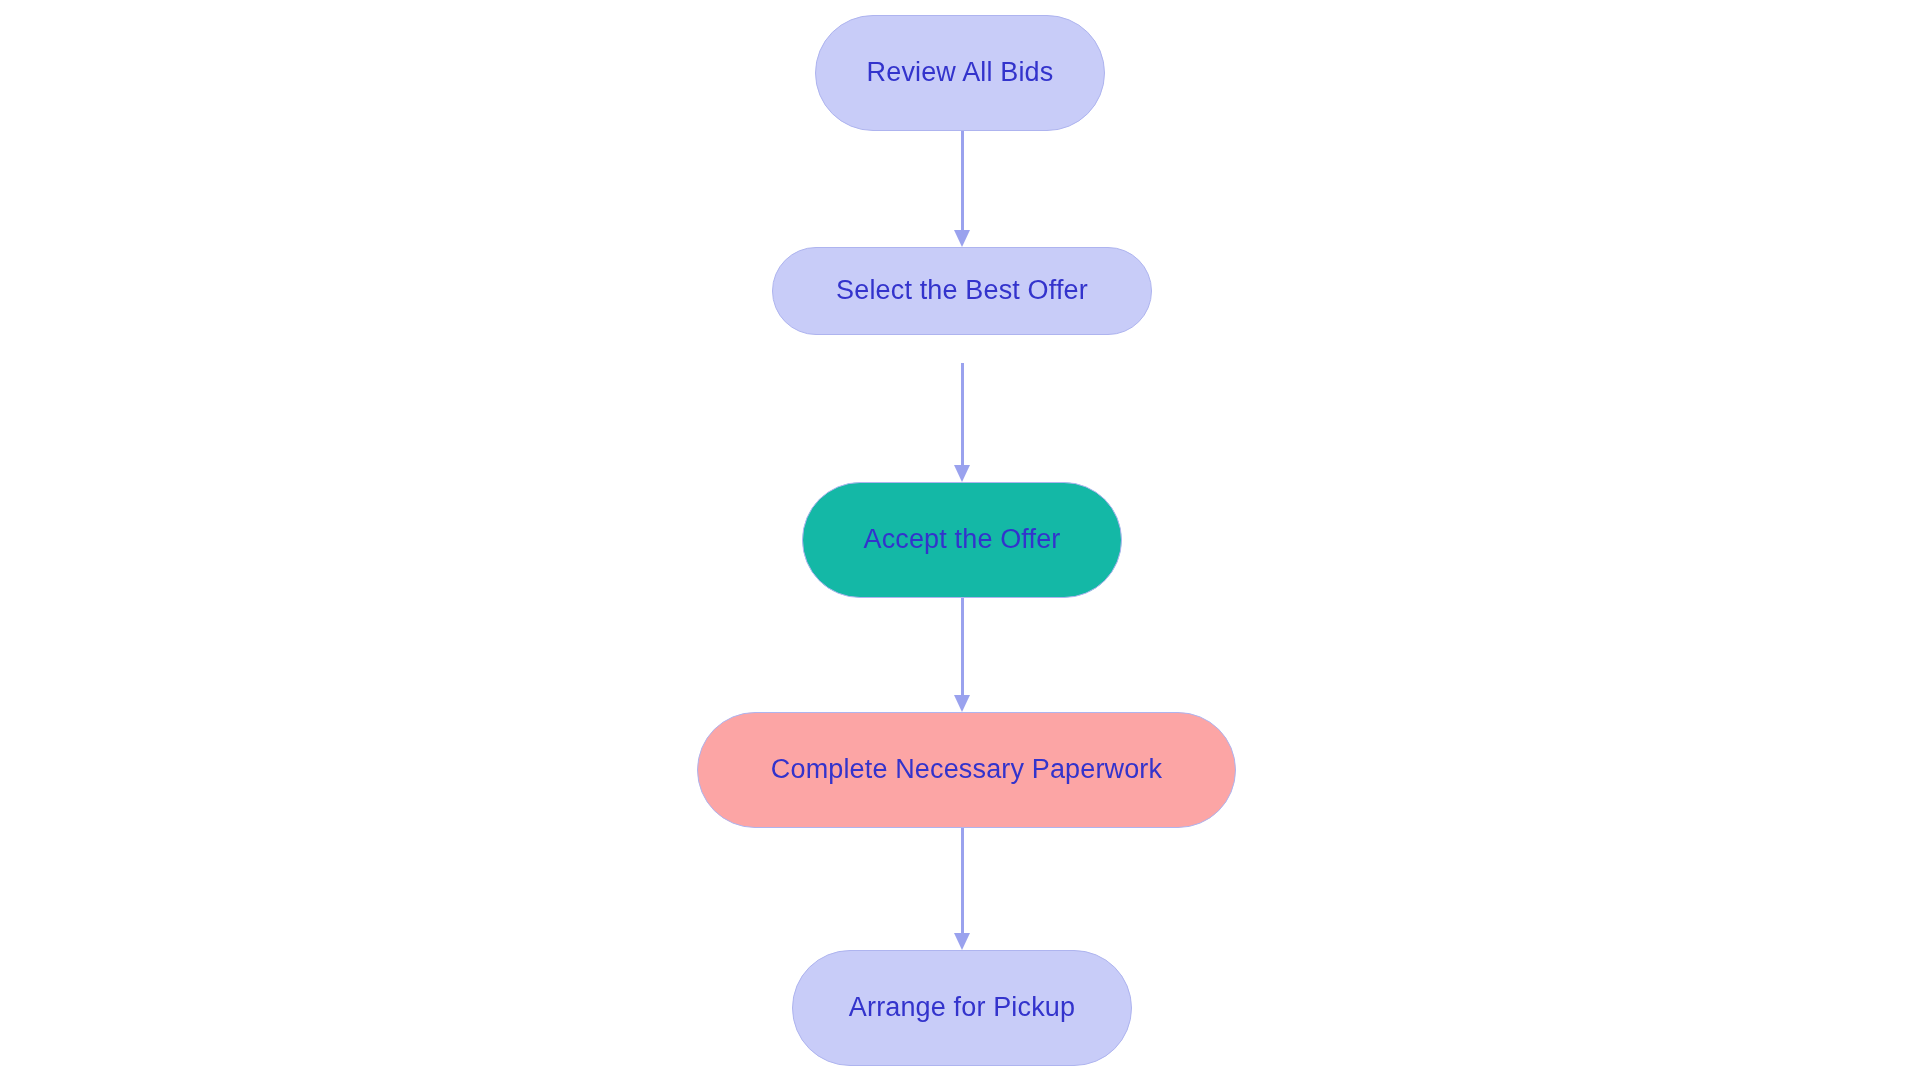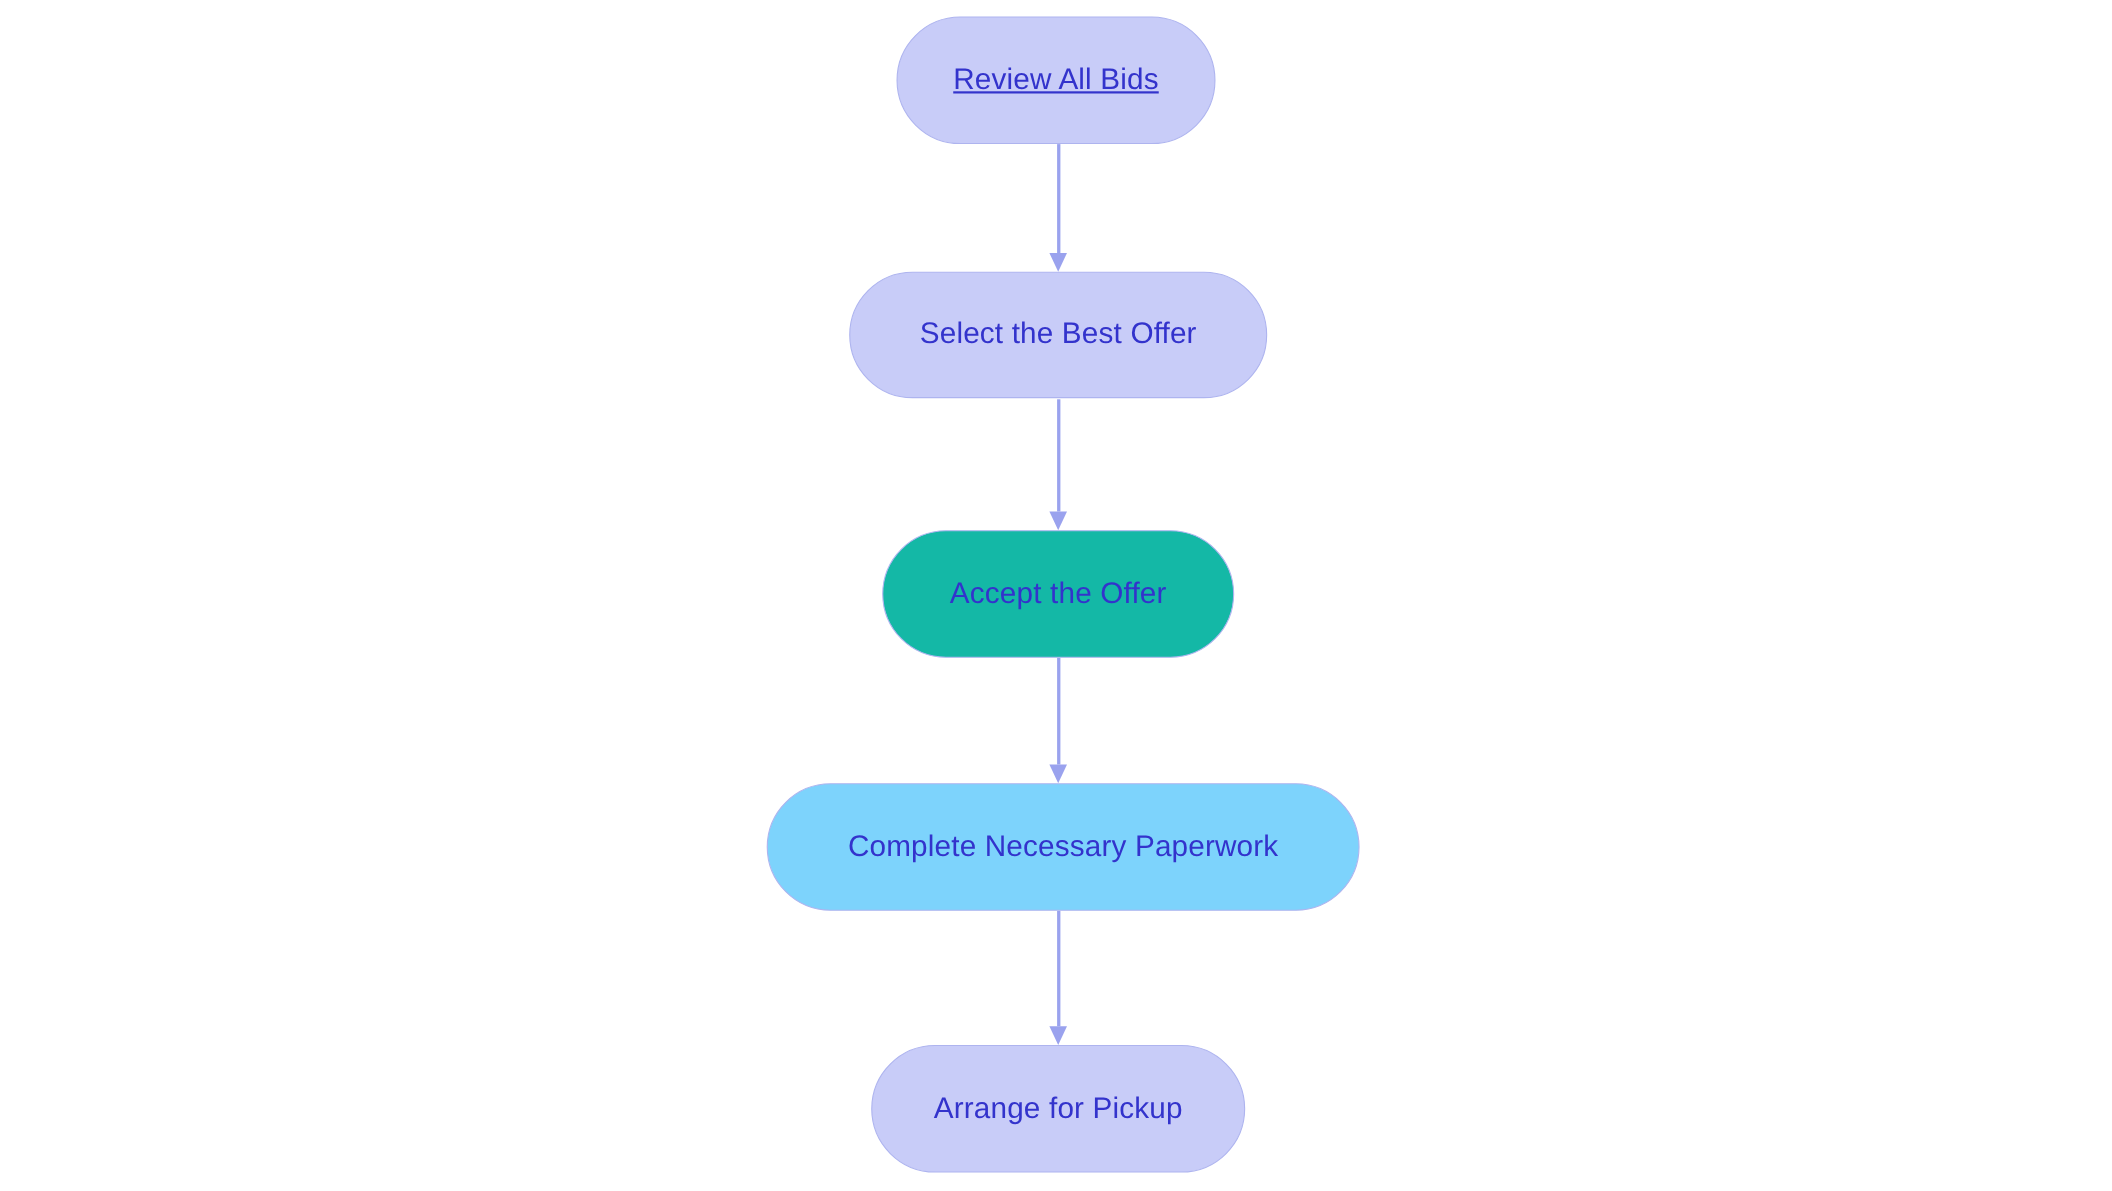--- a/index.html
+++ b/index.html
@@ -87,33 +87,33 @@
   <div class="flow-connector" style="left: 962px; top: 598px;">
     <div class="conn-line" style="height: 97px; background: rgb(154, 162, 238);"></div>
     <div class="conn-head" style="top: 97px; border-top-color: rgb(154, 162, 238);"></div>
   </div>
 
   <div class="flow-connector" style="left: 962px; top: 828px;">
     <div class="conn-line" style="height: 105px; background: rgb(154, 162, 238);"></div>
     <div class="conn-head" style="top: 105px; border-top-color: rgb(154, 162, 238);"></div>
   </div>
 
-  <div class="flow-node" style="left: 815px; top: 15px; width: 290px; height: 116px; background: rgb(200, 204, 248); border-color: rgb(174, 180, 239); color: rgb(51, 51, 204); text-decoration: underline;">
+  <div class="flow-node" style="left: 815px; top: 15px; width: 290px; height: 116px; background: rgb(200, 204, 248); border-color: rgb(174, 180, 239); color: rgb(51, 51, 204);">
     <span class="flow-node-label">Review All Bids</span>
   </div>
 
-  <div class="flow-node" style="left: 772px; top: 247px; width: 380px; height: 115px; background: rgb(200, 204, 248); border-color: rgb(174, 180, 239); color: rgb(51, 51, 204);">
+  <div class="flow-node" style="left: 772px; top: 247px; width: 380px; height: 88px; background: rgb(200, 204, 248); border-color: rgb(174, 180, 239); color: rgb(51, 51, 204);">
     <span class="flow-node-label">Select the Best Offer</span>
   </div>
 
   <div class="flow-node" style="left: 802px; top: 482px; width: 320px; height: 116px; background: #14b8a6; border-color: rgb(174, 180, 239); color: rgb(51, 51, 204);">
     <span class="flow-node-label">Accept the Offer</span>
   </div>
 
-  <div class="flow-node" style="left: 697px; top: 712px; width: 539px; height: 116px; background: #7dd3fc; border-color: rgb(174, 180, 239); color: rgb(51, 51, 204);">
+  <div class="flow-node" style="left: 697px; top: 712px; width: 539px; height: 116px; background: #fca5a5; border-color: rgb(174, 180, 239); color: rgb(51, 51, 204);">
     <span class="flow-node-label">Complete Necessary Paperwork</span>
   </div>
 
   <div class="flow-node" style="left: 792px; top: 950px; width: 340px; height: 116px; background: rgb(200, 204, 248); border-color: rgb(174, 180, 239); color: rgb(51, 51, 204); justify-content: center;">
     <span class="flow-node-label">Arrange for Pickup</span>
   </div>
 
 </div>
 
 </body></html>

